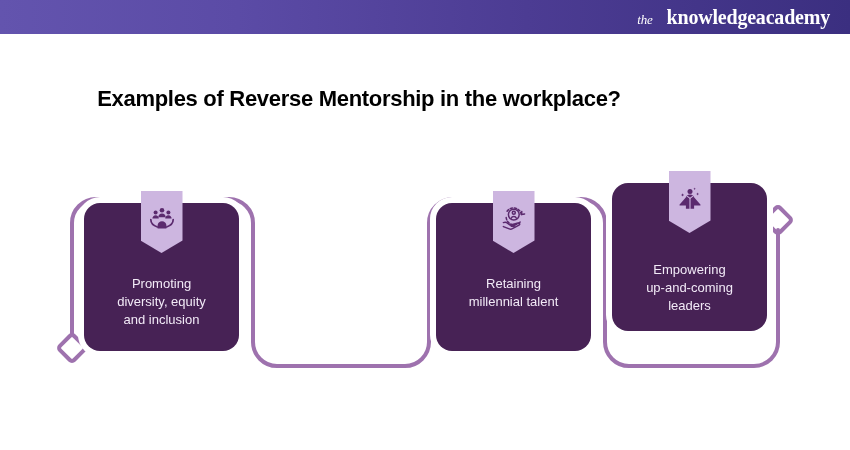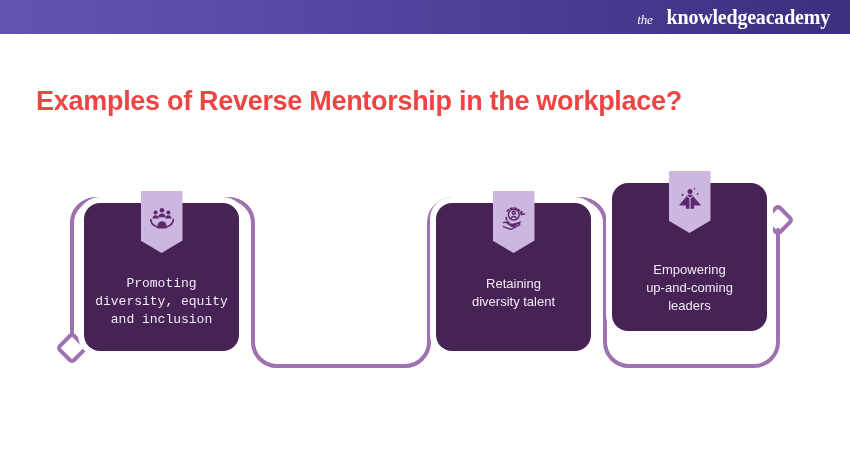--- a/index.html
+++ b/index.html
@@ -48,22 +48,22 @@
     font-size: 20px;
     margin-left: 14px;
   }
 
   
   .title {
     position: absolute;
     left: 0; top: 86px;
     width: 718px;
     text-align: center;
-    color: #ef4444;
-    font-size: 27px;
+    color: #000000;
+    font-size: 22px;
     font-weight: 700;
     letter-spacing: -0.3px;
   }
 
   
   .stage {
     position: absolute;
     left: 0; top: 175px;
     width: 850px;
     height: 215px;
@@ -85,21 +85,21 @@
 
   
   .card {
     position: absolute;
     width: 155px;
     height: 148px;
     background: #472255;
     border-radius: 16px;
     box-shadow: 0 0 0 6px #ffffff;
   }
-  .card.c1 { left: 84px;  top: 28px; font-family: Liberation Mono, monospace; }
+  .card.c1 { left: 84px;  top: 28px; }
   .card.c2 { left: 260px; top: 20px; }
   .card.c3 { left: 436px; top: 28px; }
   .card.c4 { left: 612px; top: 8px; }
 
   
   .banner {
     position: absolute;
     left: 50%;
     transform: translateX(-50%);
     top: -12px;
@@ -198,21 +198,21 @@
               <circle cx="12.8" cy="7.8" r="1.5"></circle>
               <path d="M10.2 13.2a2.8 2.8 0 0 1 5.2 0"></path>
 
               <path d="M2.4 17.6c1.6-0.6 3.2-0.3 4.4 0.7l2 1.6h4.4c0.9 0 0.9 1.3 0 1.3h-3"></path>
               <path d="M9.6 19.9l7.4-1.9c1.5-0.4 2.3 1.3 1 2.1l-6.6 3.6c-1 0.5-2.1 0.6-3.1 0.2l-5.9-2.3"></path>
             </g>
           </svg>
         </span>
       </div>
       <div class="card-label">Retaining
-diversity talent</div>
+millennial talent</div>
     </div>
 
     <div class="card c4">
       <div class="banner">
         <span>
           <svg width="26" height="26" viewBox="0 0 26 26">
             <g fill="#5B2A6E">
 
               <path d="M9.6 11.6L2.6 19.4c-0.4 0.5-0.1 1.2 0.6 1.2h6.4z"></path>
               <path d="M16.4 11.6l7 7.8c0.4 0.5 0.1 1.2-0.6 1.2h-6.4z"></path>

